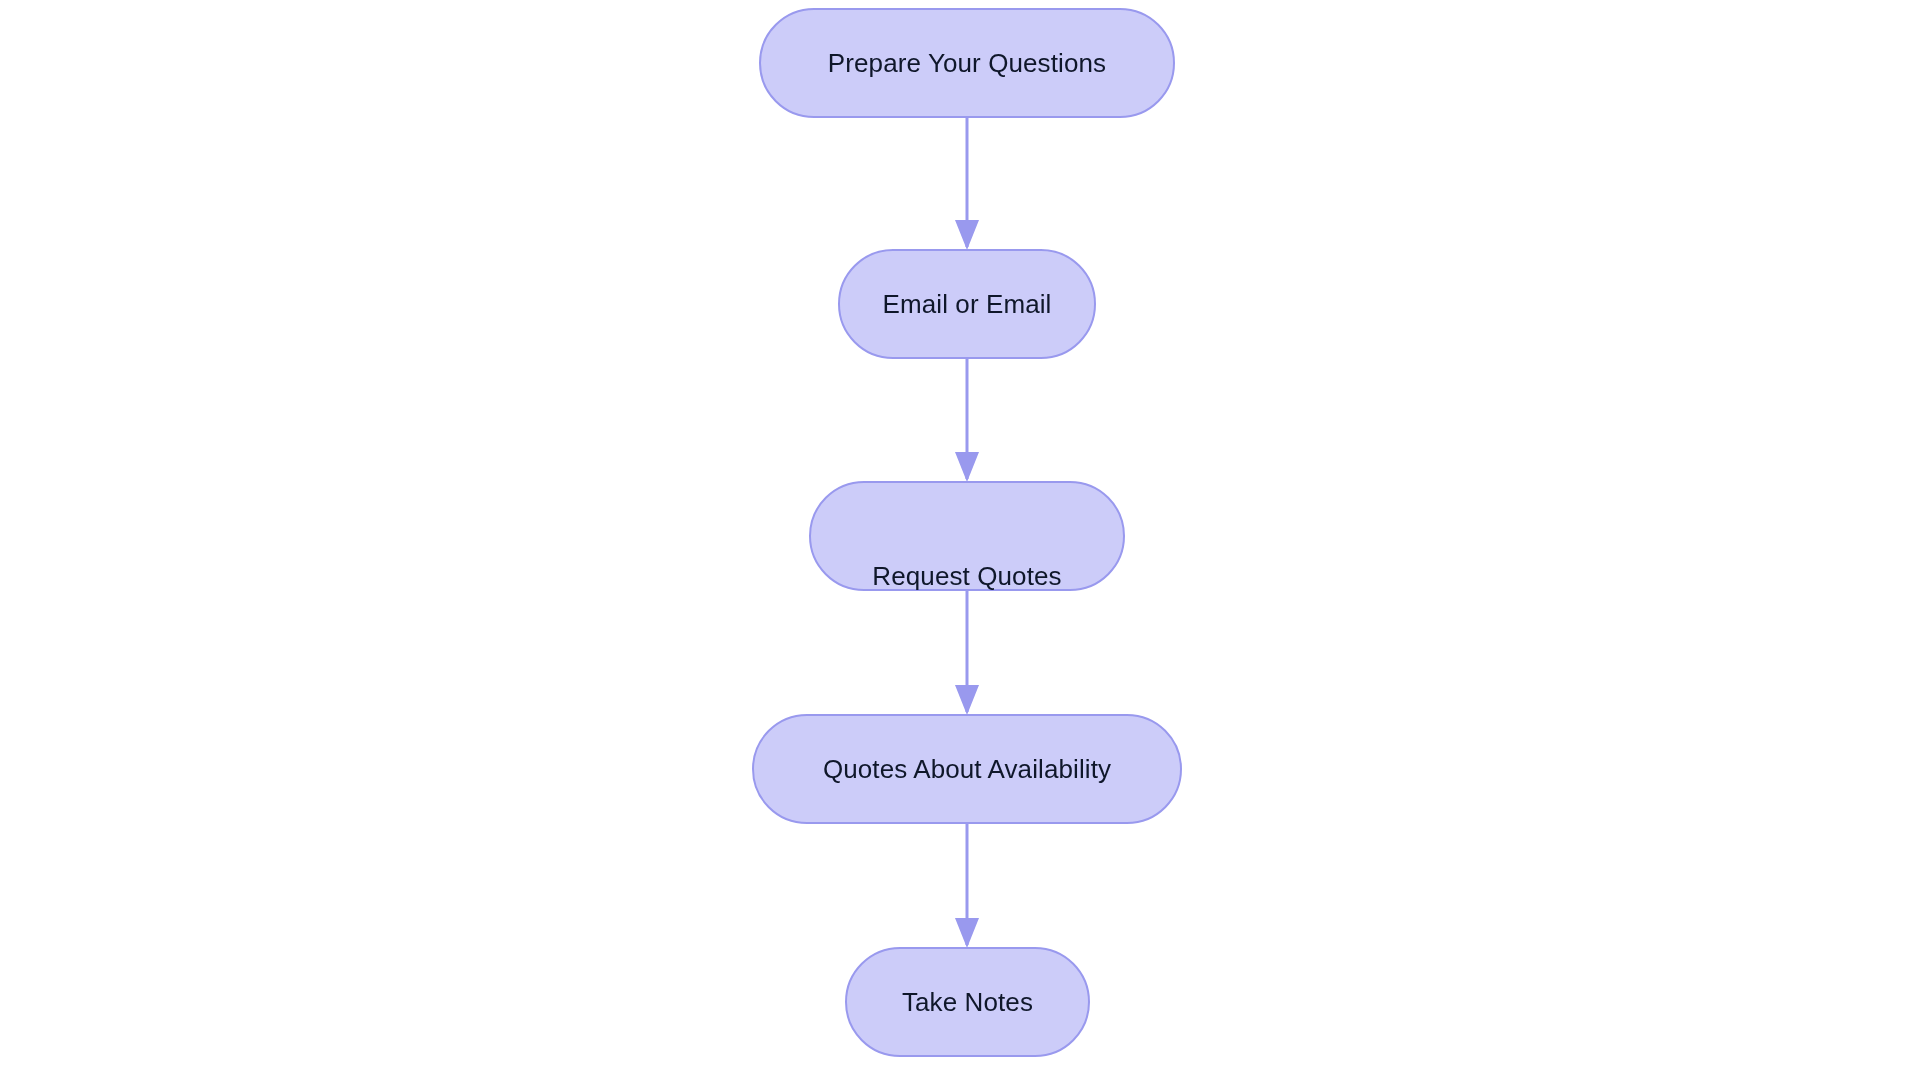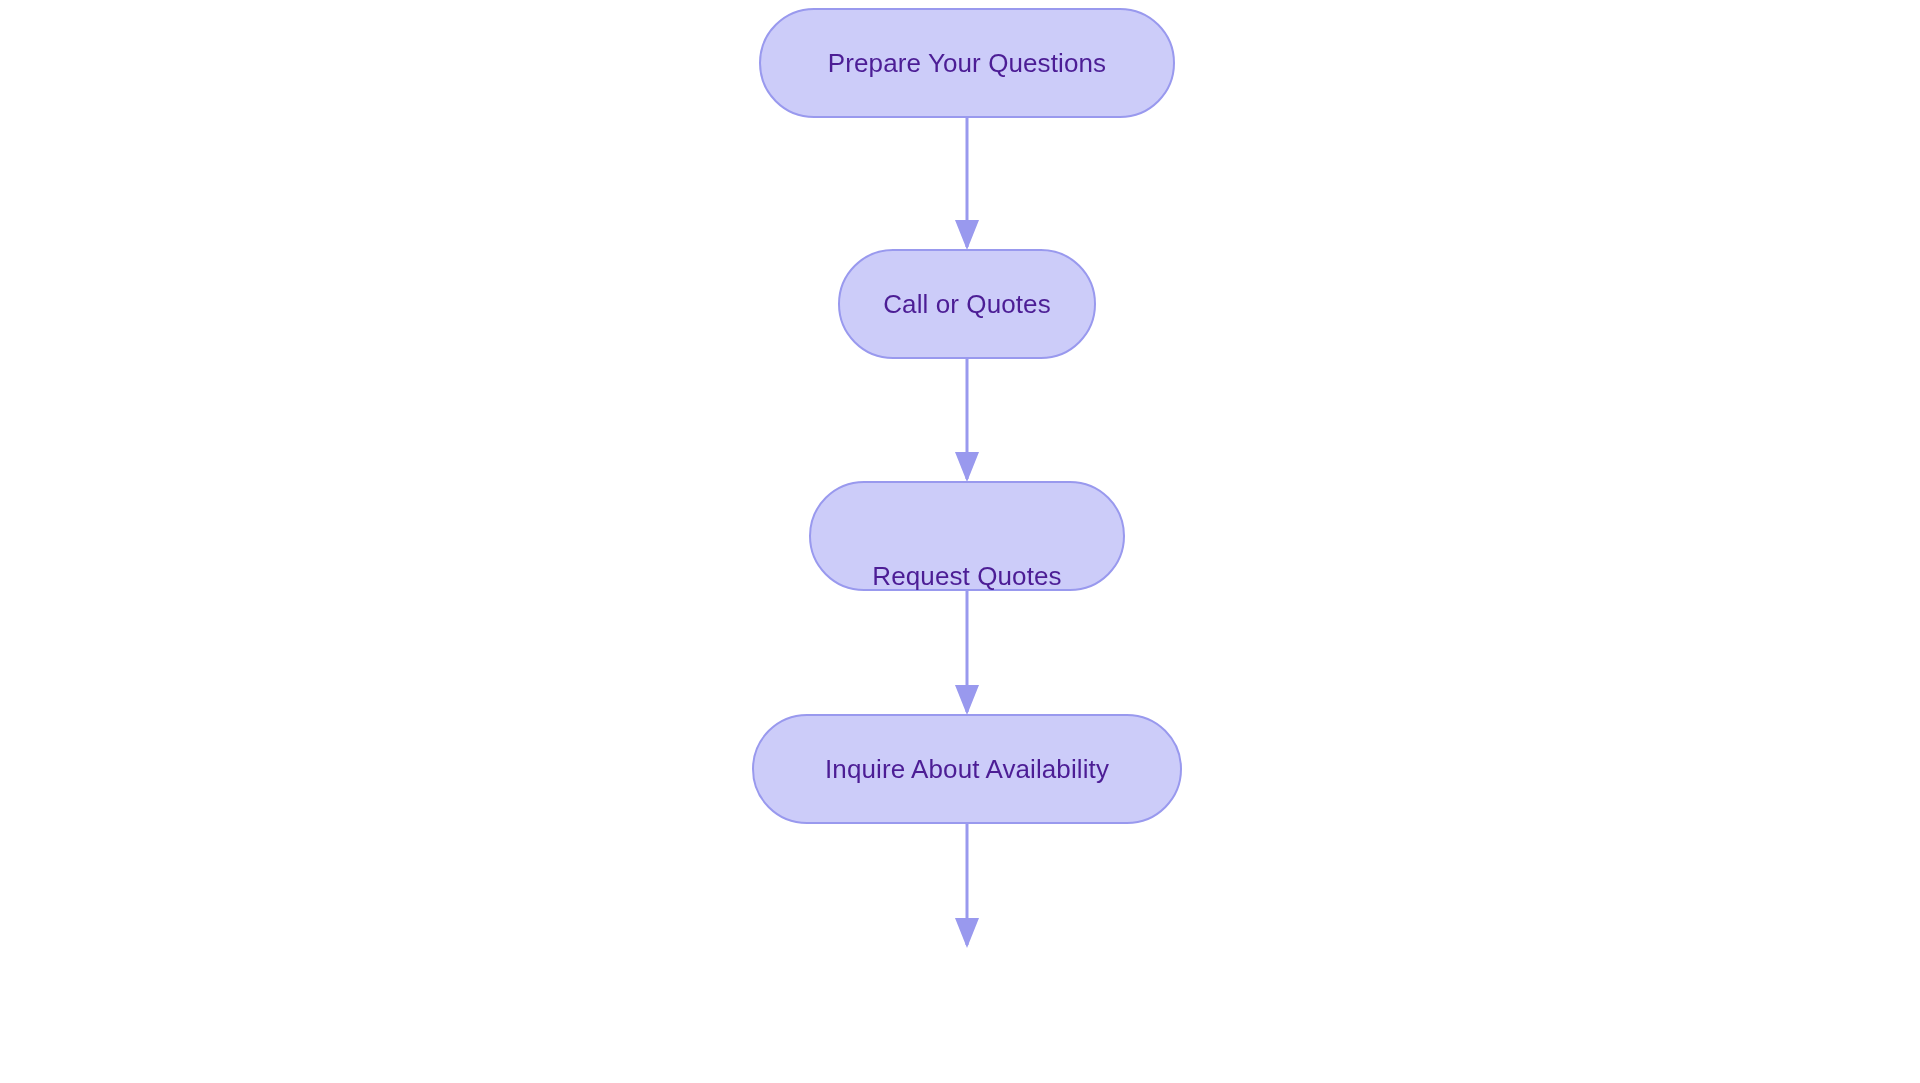--- a/index.html
+++ b/index.html
@@ -30,21 +30,21 @@
     border: 2px solid #9999ee;
     border-radius: 9999px;
     color: #3333cc;
     font-size: 26px;
     font-weight: 400;
     letter-spacing: 0.1px;
     white-space: nowrap;
     line-height: 1;
   }
   .node-label {
-    color: #4c1d95;
+    color: #0f172a;
     font-size: 26px;
     white-space: nowrap;
   }
   .flow-edge {
     position: absolute;
     overflow: visible;
   }
 </style>
 </head>
 <body>
@@ -70,25 +70,28 @@
     <g>
       <line x1="967" y1="824" x2="967" y2="945" stroke="#9999ee" stroke-width="3" marker-end="url(#arrowhead)"></line>
     </g>
   </svg>
 
   <div class="flow-node" style="left:759px; top:8px; width:416px; height:110px;">
     <span class="node-label">Prepare Your Questions</span>
   </div>
 
   <div class="flow-node" style="left:838px; top:249px; width:258px; height:110px;">
-    <span class="node-label">Call or Quotes</span>
+    <span class="node-label">Email or Email</span>
   </div>
 
   <div class="flow-node" style="left:809px; top:481px; width:316px; height:110px;align-items:flex-end;">
     <span class="node-label">Request Quotes</span>
   </div>
 
   <div class="flow-node" style="left:752px; top:714px; width:430px; height:110px;">
-    <span class="node-label">Inquire About Availability</span>
+    <span class="node-label">Quotes About Availability</span>
   </div>
 
+  <div class="flow-node" style="left:845px; top:947px; width:245px; height:110px;">
+    <span class="node-label">Take Notes</span>
+  </div>
 
 </div>
 
 </body></html>

